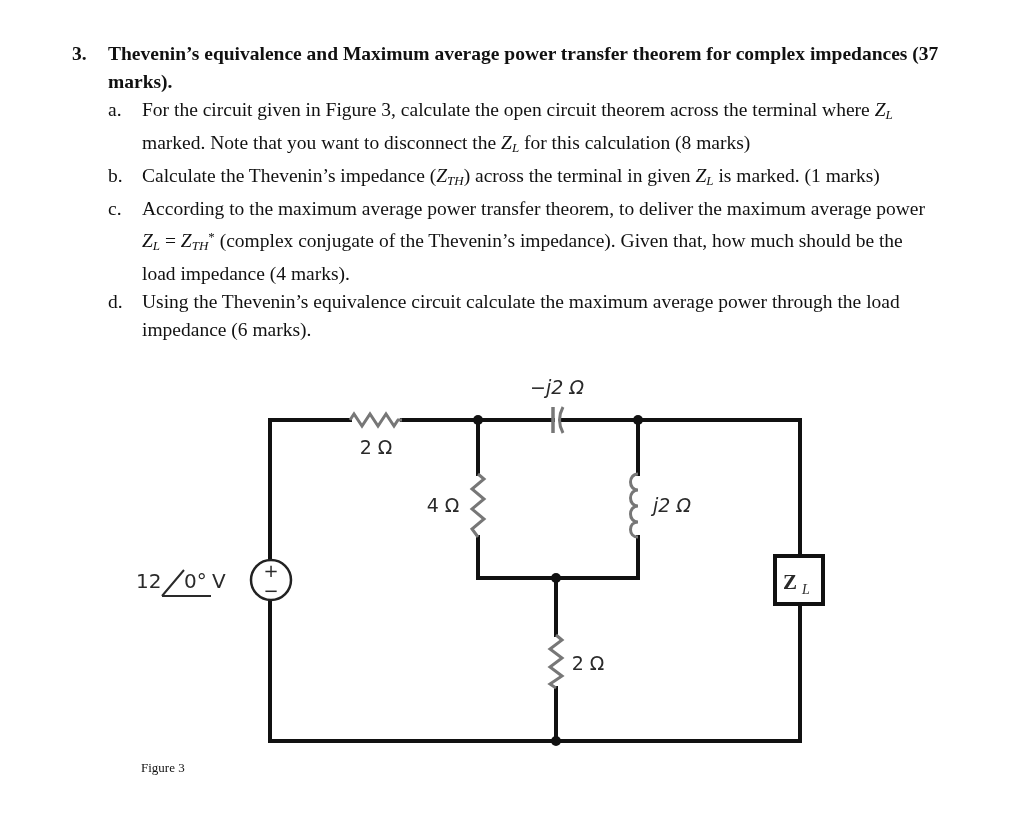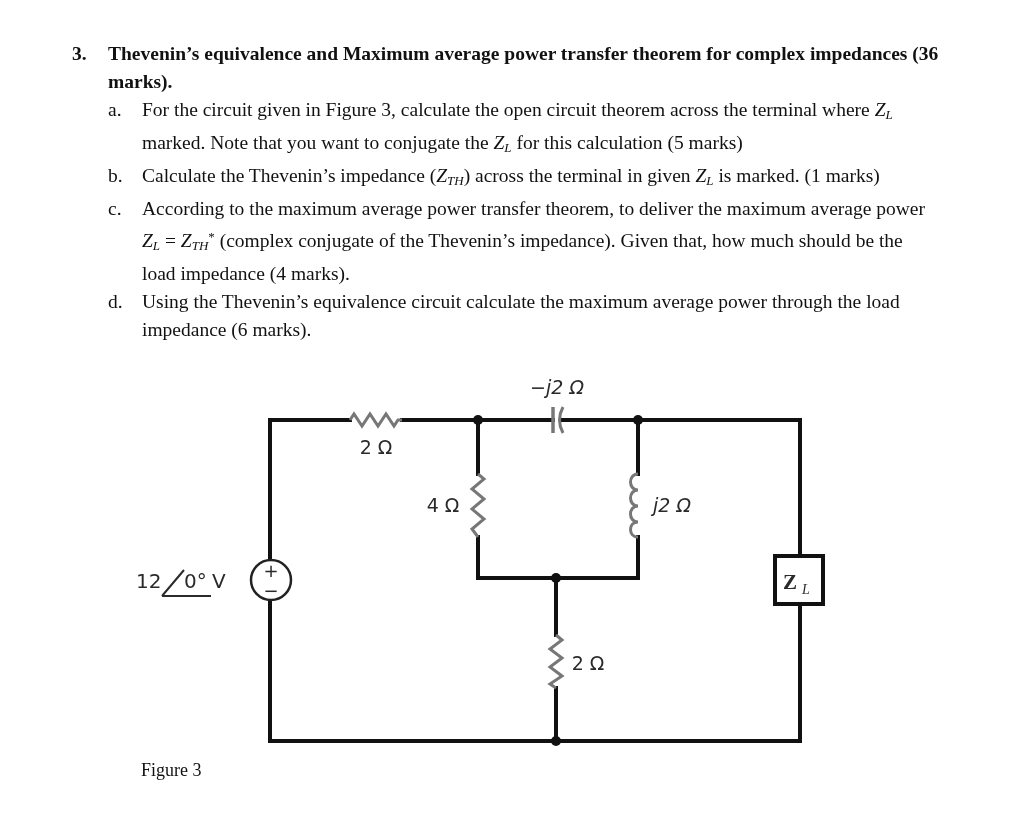--- a/index.html
+++ b/index.html
@@ -12,34 +12,34 @@
     .items { margin-top: 0px; }
     .item { display: flex; font-size: 19.5px; line-height: 28px; }
     .item-letter { width: 34px; flex: 0 0 34px; padding-left: 36px; }
     .item-text { flex: 1; padding-right: 40px; }
     .it { font-style: italic; }
     sub.sm { font-size: 13px; font-style: italic; vertical-align: -3px; }
     sup.sm { font-size: 13px; vertical-align: 6px; }
     svg#circuit { position: absolute; left: 0; top: 0; }
     .lbl { font-family: "DejaVu Sans", "Liberation Sans", sans-serif; font-size: 19px; fill: #2a2a2a; }
     .lbl-serif { font-family: "Liberation Serif", "DejaVu Serif", serif; font-size: 20px; fill: #2a2a2a; }
-    .fig-cap { position: absolute; left: 141px; top: 760px; font-size: 18px; }
+    .fig-cap { position: absolute; left: 141px; top: 760px; font-size: 13px; }
   </style>
 </head>
 <body>
 
 <div class="q">
   <div class="q-head">
     <span class="q-num">3.</span>
-    <span class="q-title">Thevenin’s equivalence and Maximum average power transfer theorem for complex impedances (36 marks).</span>
+    <span class="q-title">Thevenin’s equivalence and Maximum average power transfer theorem for complex impedances (37 marks).</span>
   </div>
   <div class="items">
     <div class="item">
       <span class="item-letter">a.</span>
-      <span class="item-text"><span>For the circuit given in Figure 3, calculate the open circuit theorem across the terminal where </span><span class="it">Z</span><sub class="sm">L</sub><span> marked. Note that you want to conjugate the </span><span class="it">Z</span><sub class="sm">L</sub><span> for this calculation (5 marks)</span></span>
+      <span class="item-text"><span>For the circuit given in Figure 3, calculate the open circuit theorem across the terminal where </span><span class="it">Z</span><sub class="sm">L</sub><span> marked. Note that you want to disconnect the </span><span class="it">Z</span><sub class="sm">L</sub><span> for this calculation (8 marks)</span></span>
     </div>
     <div class="item">
       <span class="item-letter">b.</span>
       <span class="item-text"><span>Calculate the Thevenin’s impedance (</span><span class="it">Z</span><sub class="sm">TH</sub><span>) across the terminal in given </span><span class="it">Z</span><sub class="sm">L</sub><span> is marked. (1 marks)</span></span>
     </div>
     <div class="item">
       <span class="item-letter">c.</span>
       <span class="item-text"><span>According to the maximum average power transfer theorem, to deliver the maximum average power </span><span class="it">Z</span><sub class="sm">L</sub><span> = </span><span class="it">Z</span><sub class="sm">TH</sub><sup class="sm">*</sup><span>  (complex conjugate of the Thevenin’s impedance). Given that, how much should be the load impedance (4 marks).</span></span>
     </div>
     <div class="item">

